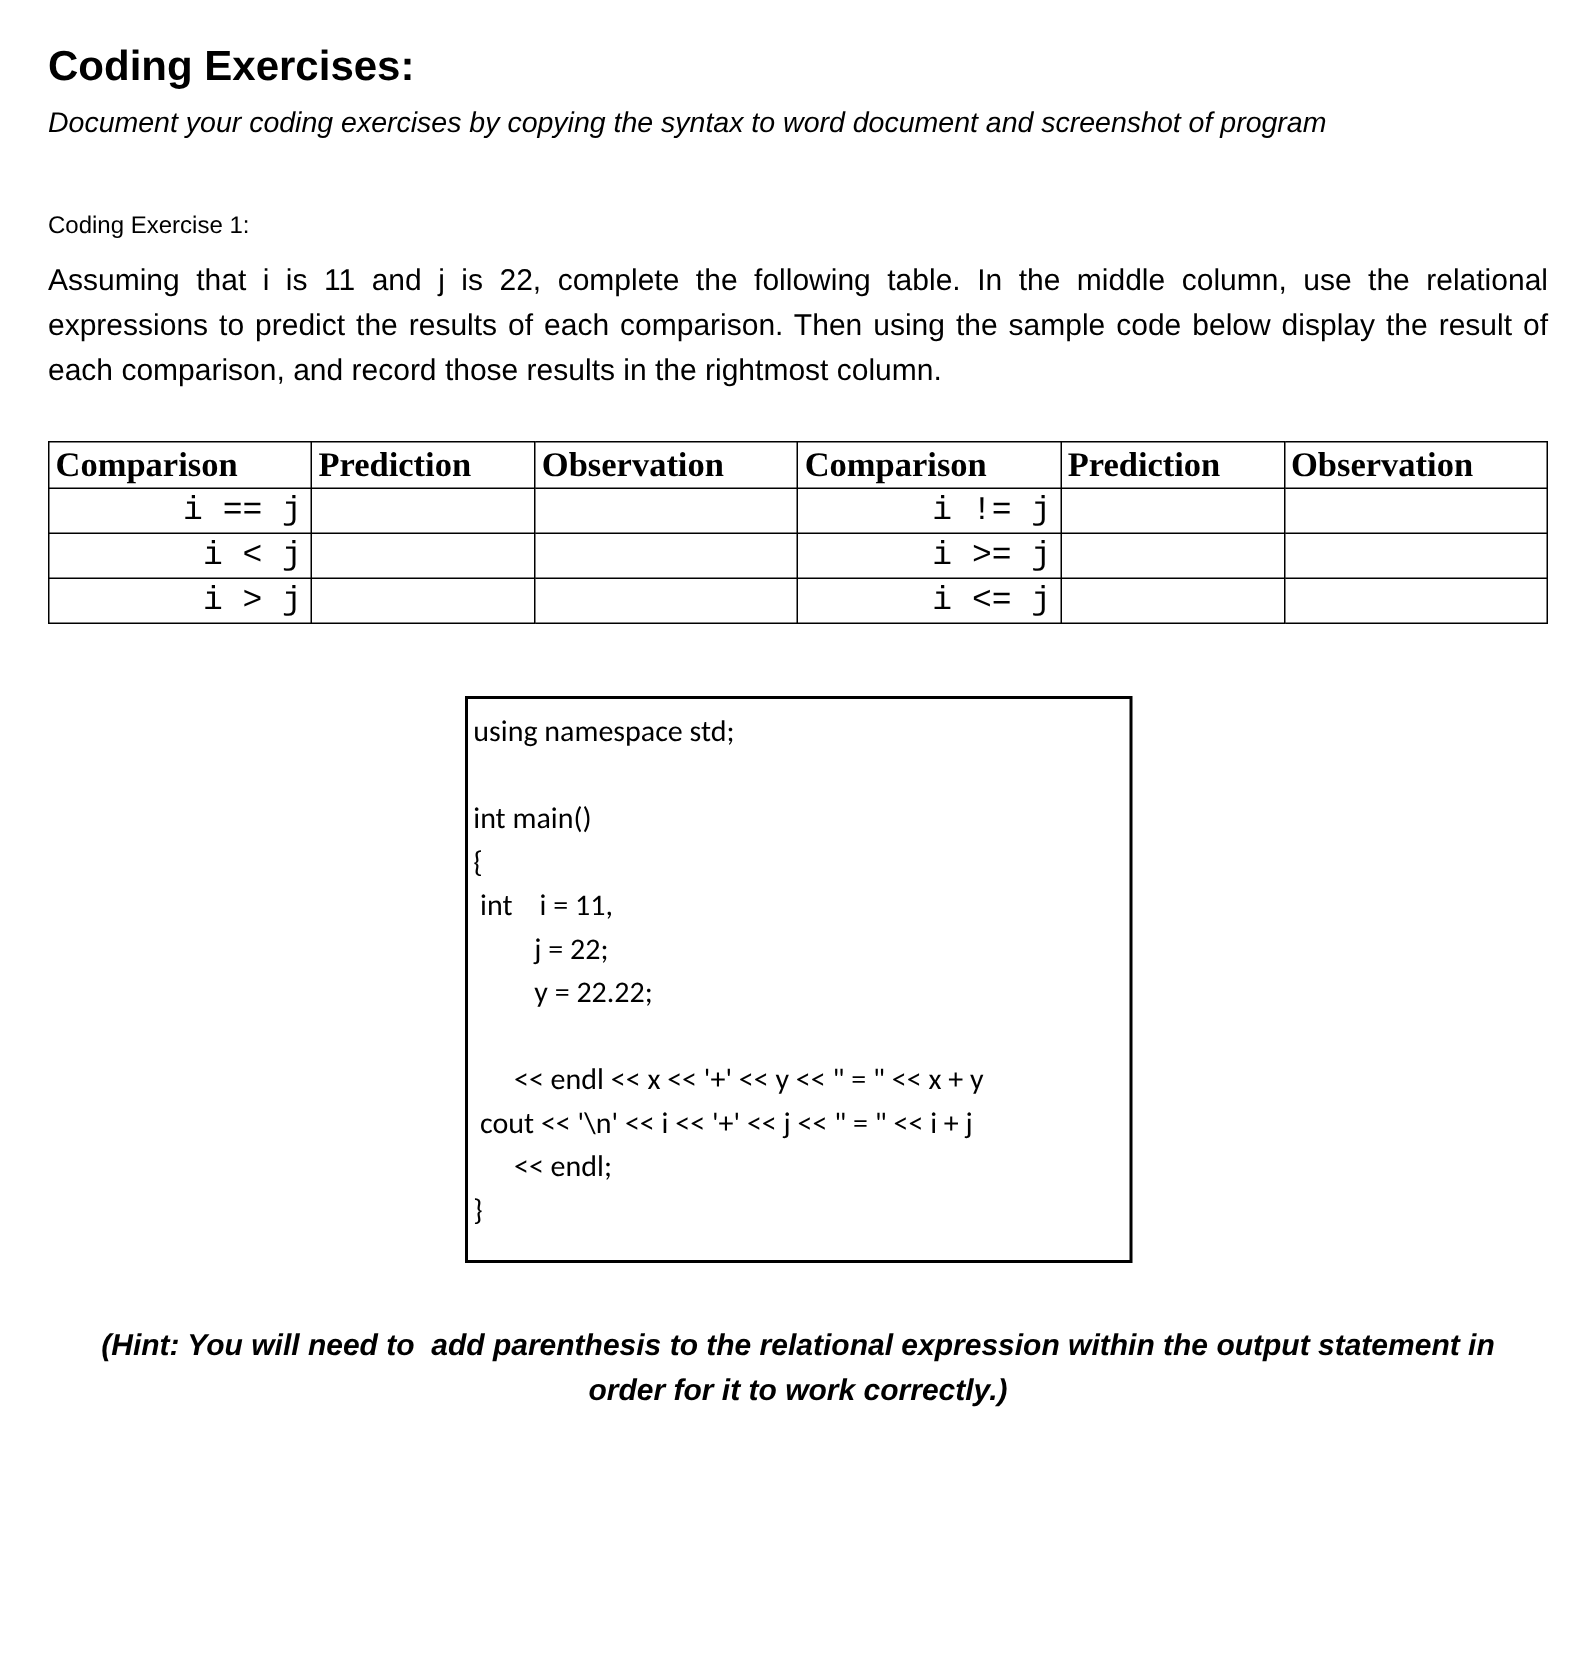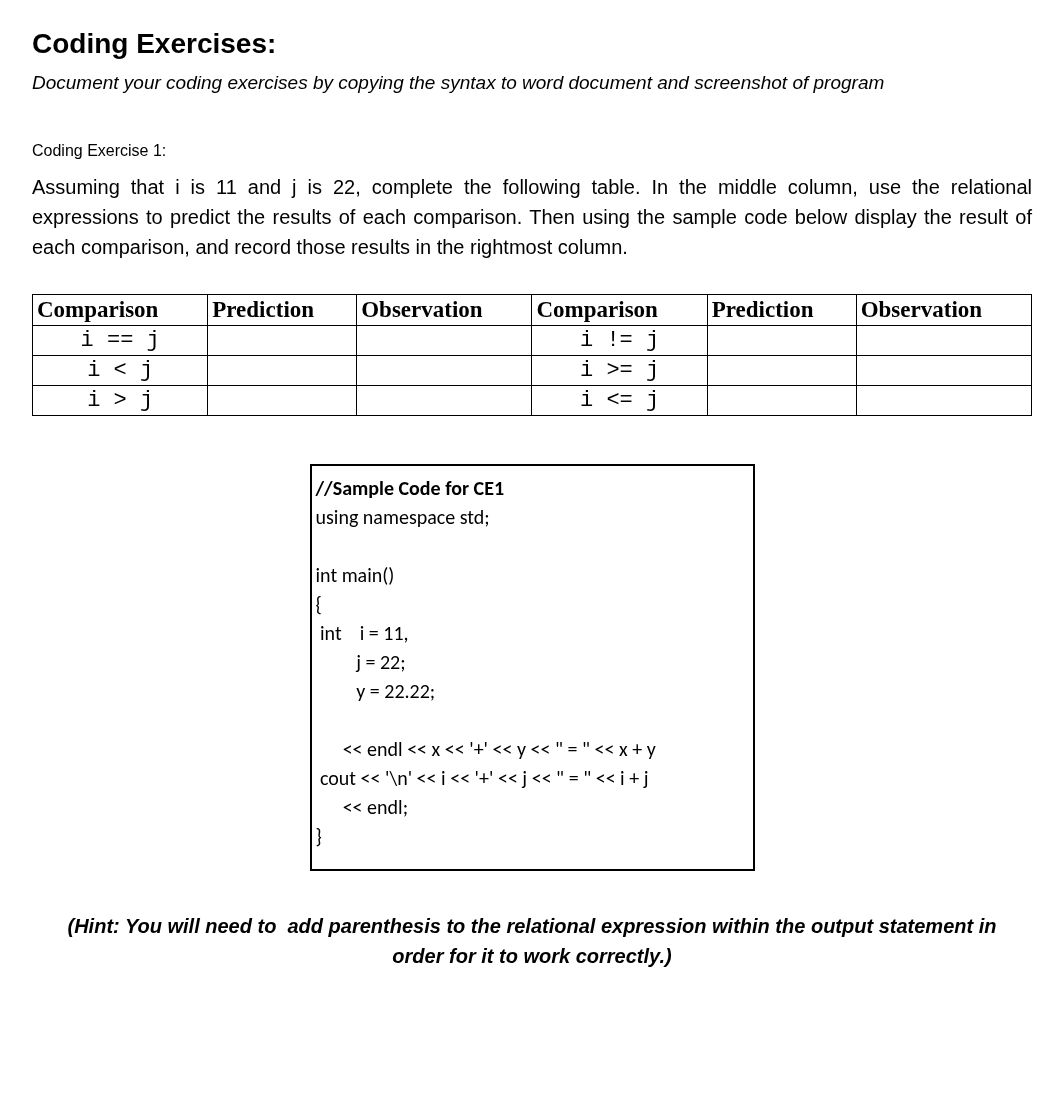--- a/index.html
+++ b/index.html
@@ -50,21 +50,21 @@
     table.comparison th {
       font-family: "Times New Roman", Times, serif;
       font-size: 23px;
       font-weight: bold;
       text-align: left;
       padding: 2px 4px;
     }
     table.comparison td.code-cell {
       font-family: "Courier New", Courier, monospace;
       font-size: 22px;
-      text-align: center;
+      text-align: right;
       white-space: pre;
     }
     table.comparison td.empty-cell {
       
     }
     .code-wrap {
       display: flex;
       justify-content: center;
       margin-bottom: 40px;
     }
@@ -131,21 +131,20 @@
       <td class="empty-cell"></td>
       <td class="code-cell">i &lt;= j</td>
       <td class="empty-cell"></td>
       <td class="empty-cell"></td>
     </tr>
   </tbody>
 </table>
 
 <div class="code-wrap">
   <div class="code-box">
-    <div class="bold">//Sample Code for CE1</div>
     <div>using namespace std;</div>
     <div>&nbsp;</div>
     <div>int main()</div>
     <div>{</div>
     <div> &nbsp;int &nbsp; &nbsp;i = 11,</div>
     <div> &nbsp; &nbsp; &nbsp; &nbsp; &nbsp;j = 22;</div>
     <div> &nbsp; &nbsp; &nbsp; &nbsp; &nbsp;y = 22.22;</div>
     <div>&nbsp;</div>
     <div> &nbsp; &nbsp; &nbsp; &lt;&lt; endl &lt;&lt; x &lt;&lt; '+' &lt;&lt; y &lt;&lt; " = " &lt;&lt; x + y</div>
     <div> &nbsp;cout &lt;&lt; '\n' &lt;&lt; i &lt;&lt; '+' &lt;&lt; j &lt;&lt; " = " &lt;&lt; i + j</div>

